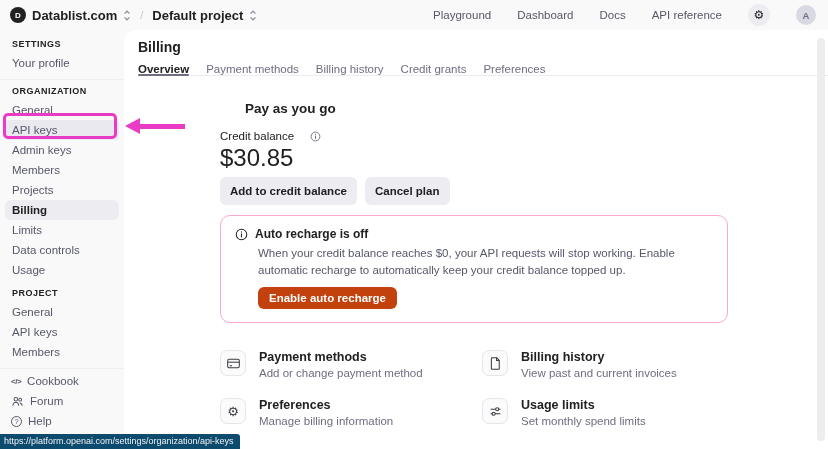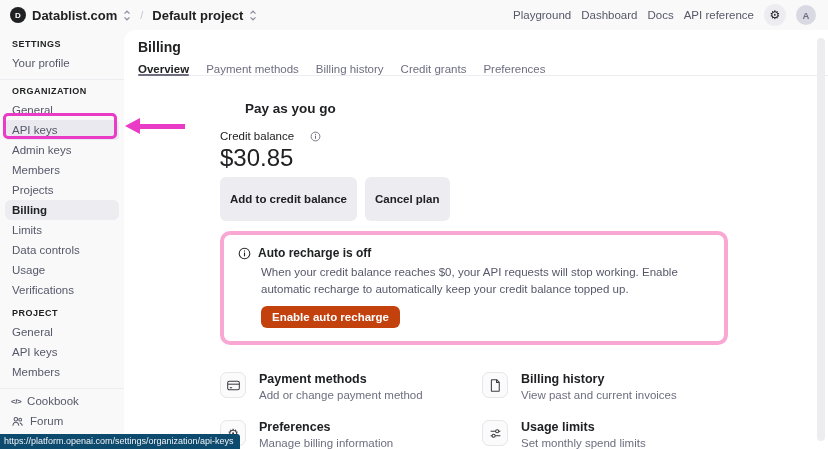--- a/index.html
+++ b/index.html
@@ -11,21 +11,21 @@
   }
   
   .header { position:absolute; top:0; left:0; right:0; height:30px;
     display:flex; align-items:center; justify-content:space-between; padding:0 12px 0 10px; }
   .brand { display:flex; align-items:center; gap:6px; }
   .logo { width:16px; height:16px; border-radius:50%; background:#202123; color:#fff;
     font-size:8px; font-weight:700; display:flex; align-items:center; justify-content:center; }
   .brand-name { font-size:13px; font-weight:700; color:#202123; }
   .sort-icon { display:flex; }
   .sep { color:#c5c5d2; font-size:11px; margin:0 3px; }
-  .top-nav { display:flex; align-items:center; gap:10px; }
+  .top-nav { display:flex; align-items:center; gap:26px; }
   .nav-link { font-size:11.5px; color:#565869; cursor:pointer; }
   .gear-btn { width:22px; height:22px; border-radius:50%; background:#ececf1; color:#202123;
     display:flex; align-items:center; justify-content:center; font-size:12px;
     font-family:"DejaVu Sans",sans-serif; cursor:pointer; }
   .avatar { width:20px; height:20px; border-radius:50%; background:#d9d9e3; color:#6e6e80;
     font-size:9.5px; font-weight:700; display:flex; align-items:center; justify-content:center; cursor:pointer; }
   
   .sidebar { position:absolute; top:30px; left:0; width:124px; bottom:0; padding-top:5px; overflow:hidden; }
   .side-header { height:18px; line-height:18px; padding:0 12px; font-size:9px; font-weight:700;
     letter-spacing:0.5px; color:#202123; }
@@ -47,23 +47,23 @@
   .tabs { display:flex; gap:17px; margin:8px 0 0 14px; border-bottom:1px solid #ececf1; }
   .tab { font-size:11.5px; color:#6e6e80; position:relative; cursor:pointer; }
   .tab.active { color:#202123; font-weight:700; }
   .tab.active::after { content:""; position:absolute; left:0; right:0; bottom:-1px; height:2px;
     background:#6e6e80; border-radius:1px; }
   .content { margin-left:96px; }
   .pay-heading { margin-top:25px; font-size:13.5px; font-weight:700;margin-left:25px; }
   .balance-row { margin-top:14px; display:flex; align-items:center; gap:16px; font-size:11.5px; color:#202123; }
   .balance-value { margin-top:3px; font-size:24px; font-weight:500; line-height:26px; }
   .btn-row { margin-top:6px; display:flex; gap:8px; }
-  .btn-gray { background:#ececf1; border:none; border-radius:6px; padding:16px 10px;
+  .btn-gray { background:#ececf1; border:none; border-radius:6px; padding:8px 10px;
     font-size:11.5px; font-weight:600; color:#202123; font-family:inherit; cursor:pointer; }
-  .auto-box { margin-top:10px; width:508px; border:4px solid #f9a8d4; border-radius:10px;
+  .auto-box { margin-top:10px; width:508px; border:1px solid #f9a8d4; border-radius:10px;
     padding:11px 14px 13px; background:#fff; }
   .auto-title-row { display:flex; align-items:center; gap:7px; font-size:12px; font-weight:700; }
   .auto-body { margin:4px 0 0 23px; font-size:11.5px; line-height:1.45; color:#565869; max-width:462px; }
   .btn-green { margin:9px 0 0 23px; background:#c2410c; color:#fff; border:none; border-radius:6px;
     padding:5px 11px; font-size:11.5px; font-weight:700; font-family:inherit; cursor:pointer; }
   .cards { margin-top:27px; display:grid; grid-template-columns:262px auto; row-gap:19px; width:560px; }
   .card { display:flex; gap:13px; align-items:flex-start; cursor:pointer; }
   .card-icon { width:26px; height:26px; border-radius:7px; border:1px solid #e6e6e9; background:#fbfbfc;
     display:flex; align-items:center; justify-content:center; flex:none; }
   .card-icon .glyph { font-size:13px; font-family:"DejaVu Sans",sans-serif; color:#3c3c43; }
@@ -122,21 +122,20 @@
   <div class="side-header">ORGANIZATION</div>
   <div class="side-item">General</div>
   <div class="side-item annotated">API keys</div>
   <div class="side-item">Admin keys</div>
   <div class="side-item">Members</div>
   <div class="side-item">Projects</div>
   <div class="side-item active">Billing</div>
   <div class="side-item">Limits</div>
   <div class="side-item">Data controls</div>
   <div class="side-item">Usage</div>
-  <div class="side-item">Verifications</div>
   <div class="side-header" style="margin-top:4px;">PROJECT</div>
   <div class="side-item">General</div>
   <div class="side-item">API keys</div>
   <div class="side-item">Members</div>
   <div class="side-divider"></div>
   <div class="side-footer-item">
     <span class="code-glyph">&lt;/&gt;</span>
     <span>Cookbook</span>
   </div>
   <div class="side-footer-item">

